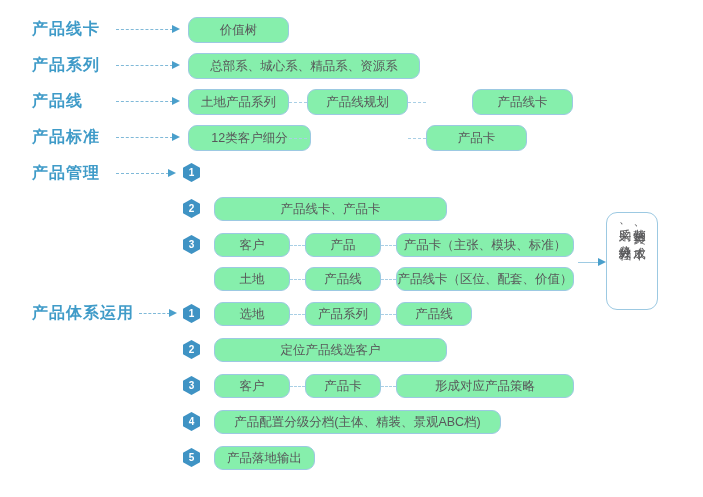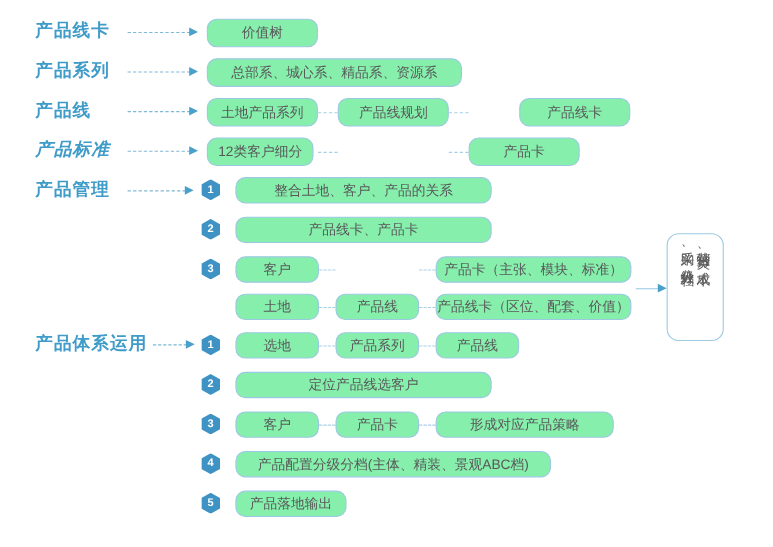--- a/index.html
+++ b/index.html
@@ -120,45 +120,45 @@
   <div class="arrow" style="left:116px;top:97px;width:64px;">
     <div class="shaft"></div>
     <div class="head"></div>
   </div>
   <div class="node" style="left:188px;top:89px;width:101px;height:26px;">土地产品系列</div>
   <div class="link" style="left:289px;top:102px;width:18px;"></div>
   <div class="node" style="left:307px;top:89px;width:101px;height:26px;">产品线规划</div>
   <div class="link" style="left:408px;top:102px;width:18px;"></div>
   <div class="node" style="left:426px;top:89px;width:101px;height:26px;margin-left:46px;">产品线卡</div>
 
-  <div class="sec-label" style="left:32px;top:129px;font-style:italic;">产品标准</div>
+  <div class="sec-label" style="left:32px;top:129px;">产品标准</div>
   <div class="arrow" style="left:116px;top:133px;width:64px;">
     <div class="shaft"></div>
     <div class="head"></div>
   </div>
-  <div class="node" style="left:188px;top:125px;width:97px;height:26px;">12类客户细分</div>
+  <div class="node" style="left:188px;top:125px;width:123px;height:26px;">12类客户细分</div>
   <div class="link" style="left:289px;top:138px;width:18px;"></div>
   <div class="link" style="left:408px;top:138px;width:18px;"></div>
   <div class="node" style="left:426px;top:125px;width:101px;height:26px;">产品卡</div>
 
   <div class="sec-label" style="left:32px;top:165px;">产品管理</div>
   <div class="arrow" style="left:116px;top:169px;width:60px;">
     <div class="shaft"></div>
     <div class="head"></div>
   </div>
 
   <div class="badge" style="left:183px;top:163px;">1</div>
-  <div class="node" style="left:214px;top:161px;width:233px;height:24px;">整合土地、客户、产品的关系</div>
 
   <div class="badge" style="left:183px;top:199px;">2</div>
   <div class="node" style="left:214px;top:197px;width:233px;height:24px;">产品线卡、产品卡</div>
 
   <div class="badge" style="left:183px;top:235px;">3</div>
   <div class="node" style="left:214px;top:233px;width:76px;height:24px;">客户</div>
   <div class="link" style="left:290px;top:245px;width:15px;"></div>
+  <div class="node" style="left:305px;top:233px;width:76px;height:24px;">产品</div>
   <div class="link" style="left:381px;top:245px;width:15px;"></div>
   <div class="node" style="left:396px;top:233px;width:178px;height:24px;">产品卡（主张、模块、标准）</div>
 
   <div class="node" style="left:214px;top:267px;width:76px;height:24px;">土地</div>
   <div class="link" style="left:290px;top:279px;width:15px;"></div>
   <div class="node" style="left:305px;top:267px;width:76px;height:24px;">产品线</div>
   <div class="link" style="left:381px;top:279px;width:15px;"></div>
   <div class="node" style="left:396px;top:267px;width:178px;height:24px;">产品线卡（区位、配套、价值）</div>
 
   <div class="arrow solid" style="left:578px;top:258px;width:28px;">
@@ -185,21 +185,21 @@
   <div class="node" style="left:396px;top:302px;width:76px;height:24px;">产品线</div>
 
   <div class="badge" style="left:183px;top:340px;">2</div>
   <div class="node" style="left:214px;top:338px;width:233px;height:24px;">定位产品线选客户</div>
 
   <div class="badge" style="left:183px;top:376px;">3</div>
   <div class="node" style="left:214px;top:374px;width:76px;height:24px;">客户</div>
   <div class="link" style="left:290px;top:386px;width:15px;"></div>
   <div class="node" style="left:305px;top:374px;width:76px;height:24px;">产品卡</div>
   <div class="link" style="left:381px;top:386px;width:15px;"></div>
-  <div class="node" style="left:396px;top:374px;width:162px;height:24px;">形成对应产品策略</div>
+  <div class="node" style="left:396px;top:374px;width:178px;height:24px;">形成对应产品策略</div>
 
   <div class="badge" style="left:183px;top:412px;">4</div>
   <div class="node" style="left:214px;top:410px;width:287px;height:24px;">产品配置分级分档(主体、精装、景观ABC档)</div>
 
   <div class="badge" style="left:183px;top:448px;">5</div>
   <div class="node" style="left:214px;top:446px;width:101px;height:24px;">产品落地输出</div>
 
 </div>
 
 </body></html>

